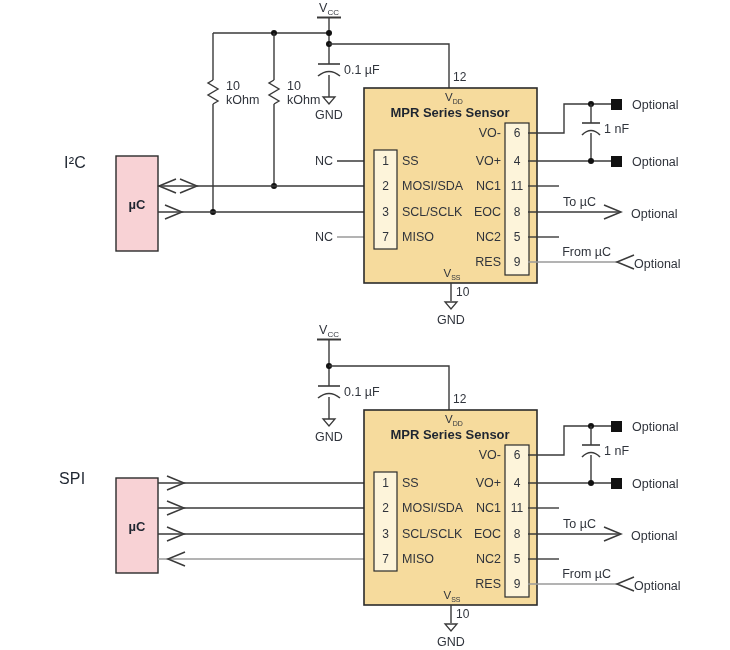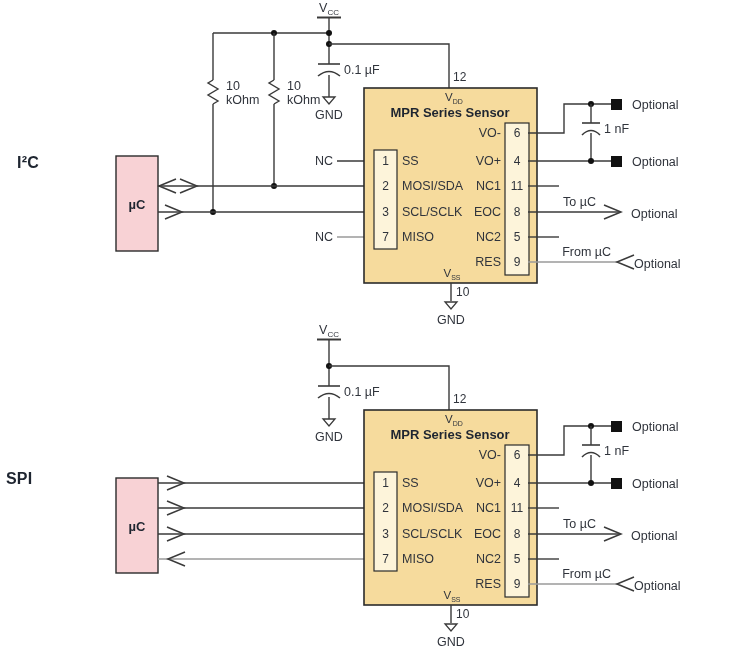--- a/index.html
+++ b/index.html
@@ -1,28 +1,28 @@
 <!DOCTYPE html>
 <html><head>
 <meta charset="utf-8">
 <style>
   html,body{margin:0;padding:0;background:#ffffff;}
   .stage{position:relative;width:730px;height:650px;background:#ffffff;overflow:hidden;
          font-family:"Liberation Sans", sans-serif;}
-  .section-label{position:absolute;font-size:16px;font-weight:bold;color:#1e2530;
-                 letter-spacing:.2px;}
+  .section-label{position:absolute;font-size:16px;font-weight:normal;color:#1e2530;
+                 letter-spacing:.2px;margin-left:47px;}
   svg{position:absolute;left:0;top:0;}
   text{font-family:"Liberation Sans", sans-serif;}
 </style>
 </head>
 <body>
 
 <div class="stage">
   <div class="section-label" style="left:17px;top:154px">I²C</div>
-  <div class="section-label" style="left:6px;top:470px">SPI</div>
+  <div class="section-label" style="left:12px;top:470px">SPI</div>
   <svg id="cv" width="730" height="650" viewBox="0 0 730 650">
       <text x="329" y="8" text-anchor="middle" dominant-baseline="central" fill="#30343c" font-size="12.5" font-weight="normal"><tspan>V</tspan><tspan dy="3.5" font-size="8">CC</tspan></text>
       <line x1="317" y1="17.5" x2="341" y2="17.5" stroke="#3a3a3a" stroke-width="2"></line>
       <polyline points="329,18 329,64" fill="none" stroke="#3a3a3a" stroke-width="1.4"></polyline>
       <polyline points="213,33 329,33" fill="none" stroke="#3a3a3a" stroke-width="1.4"></polyline>
       <circle cx="274" cy="33" r="3" fill="#111111"></circle>
       <circle cx="329" cy="33" r="3" fill="#111111"></circle>
       <circle cx="329" cy="44" r="3" fill="#111111"></circle>
       <polyline points="329,44 449,44 449,88" fill="none" stroke="#3a3a3a" stroke-width="1.4"></polyline>
       <text x="453" y="77" text-anchor="start" dominant-baseline="central" fill="#30343c" font-size="12" font-weight="normal">12</text>

